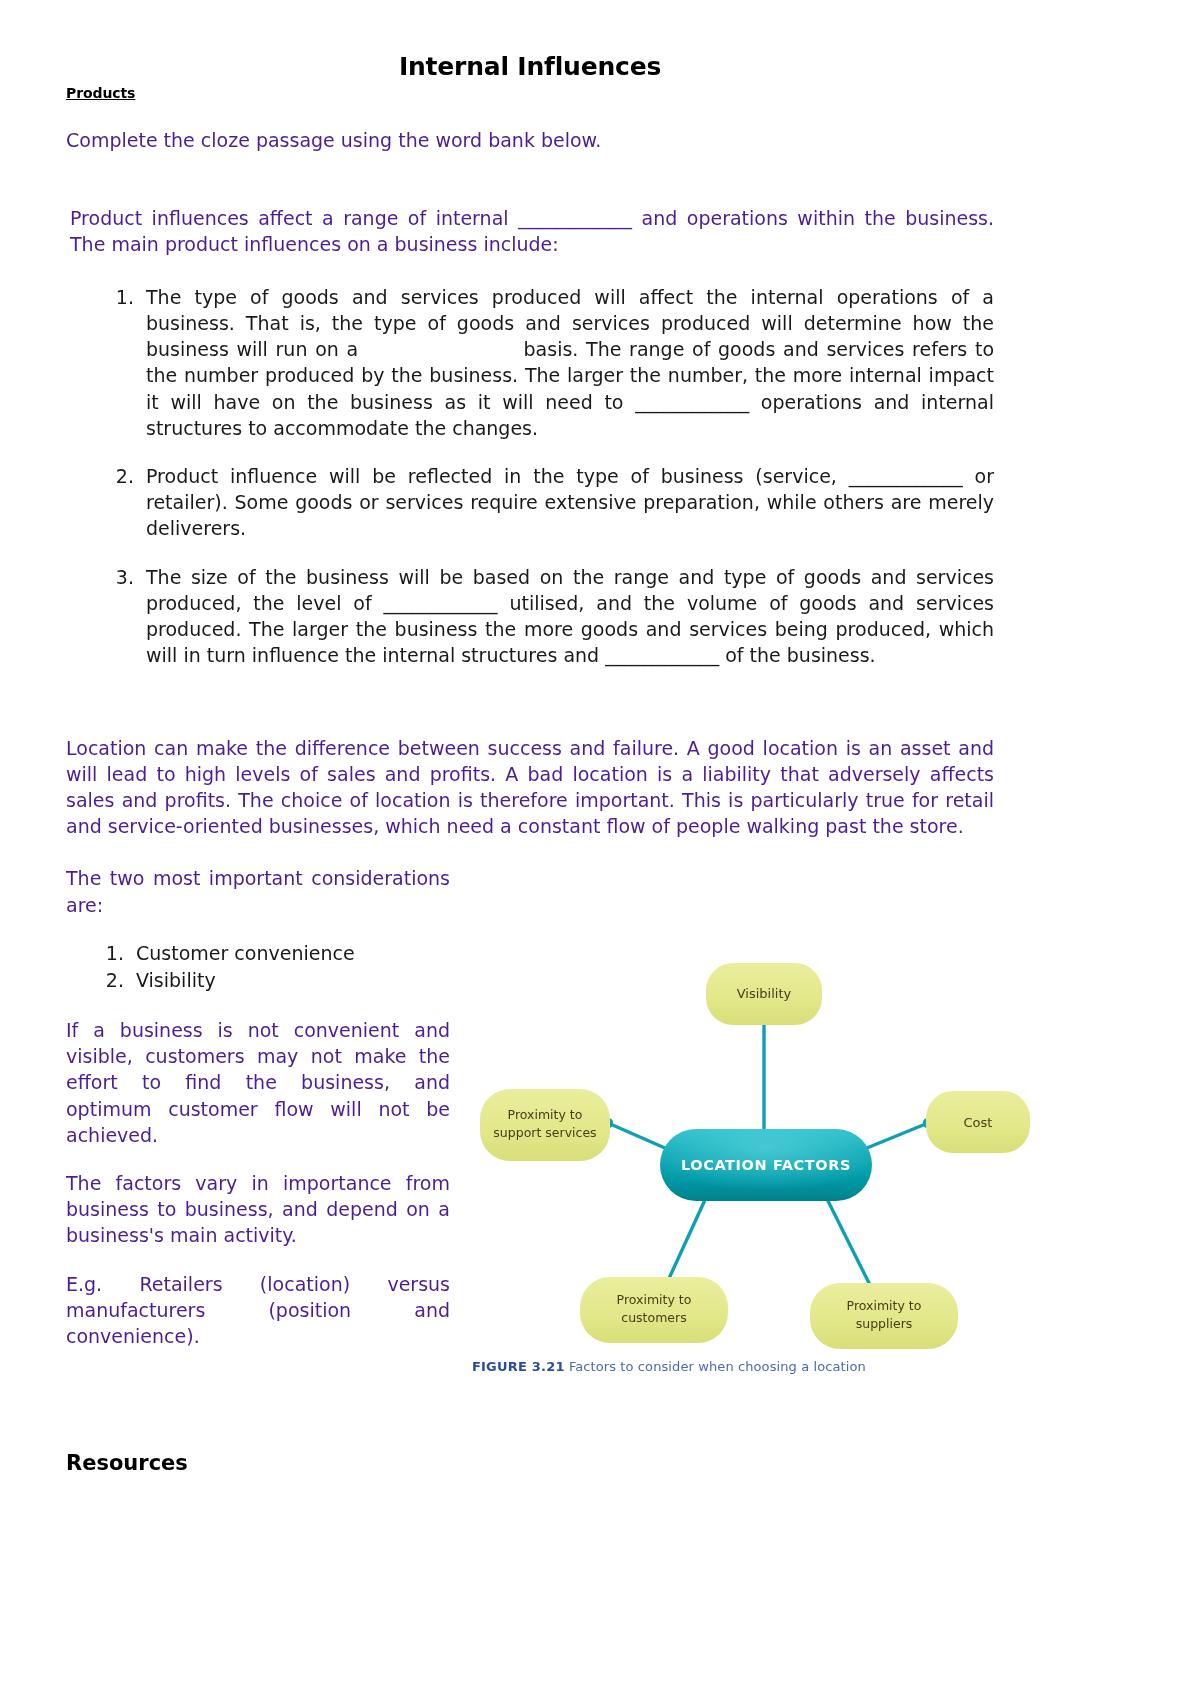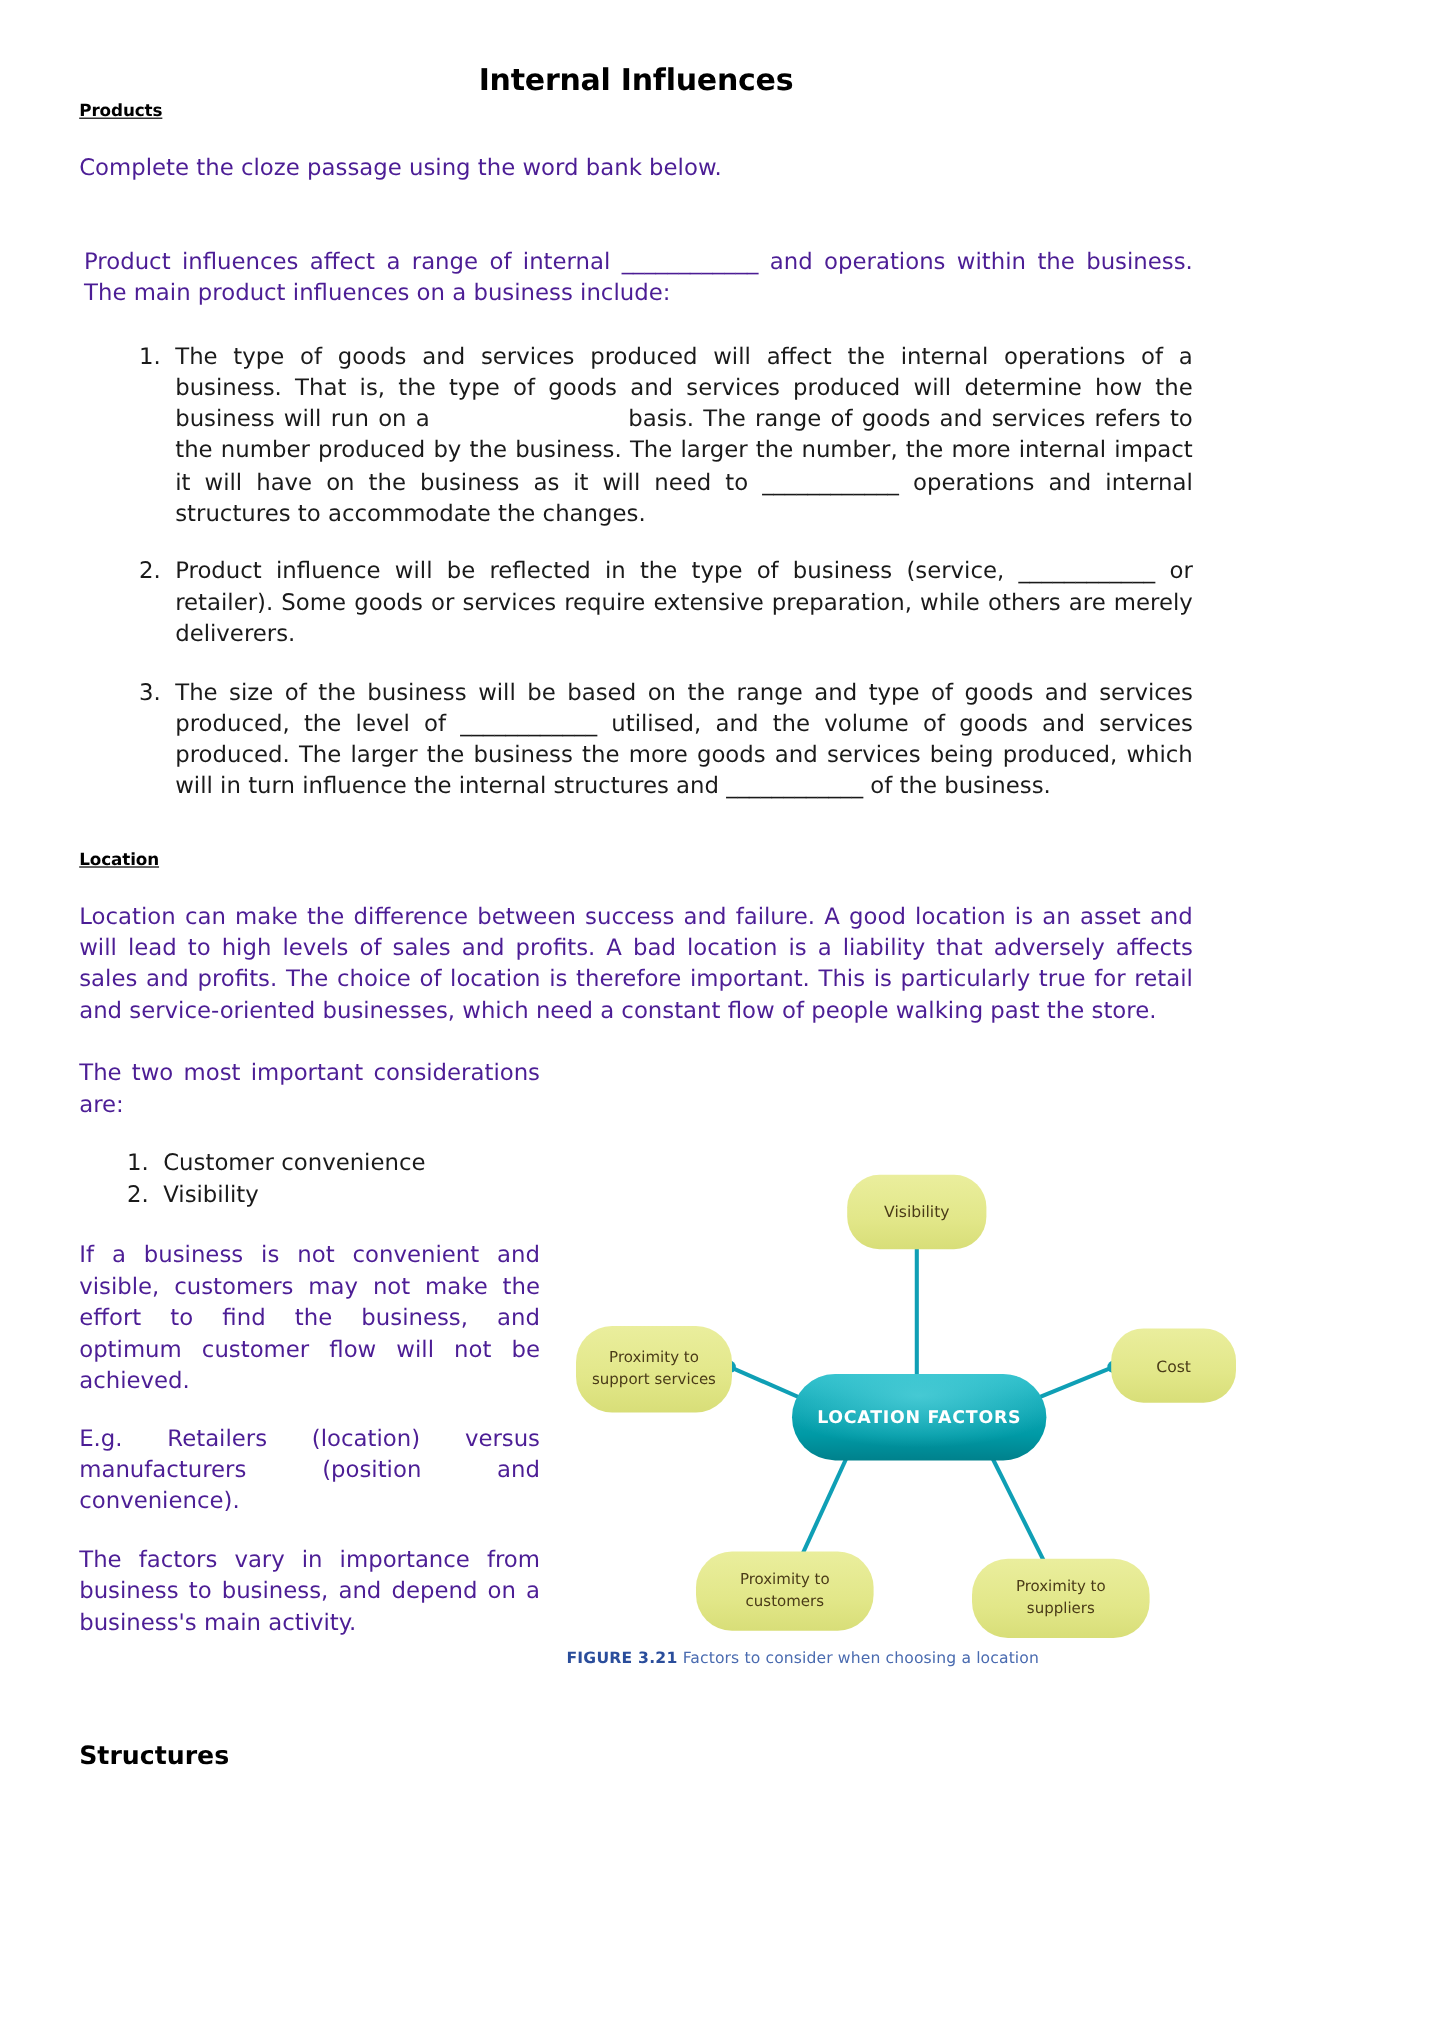--- a/index.html
+++ b/index.html
@@ -164,41 +164,40 @@
     <li>
       <span>Product influence will be reflected in the type of business (service, </span><span class="blank">____________</span><span> or retailer). Some goods or services require extensive preparation, while others are merely deliverers.</span>
     </li>
     <li>
       <span>The size of the business will be based on the range and type of goods and services produced, the level of </span><span class="blank">____________</span><span> utilised, and the volume of goods and services produced. The larger the business the more goods and services being produced, which will in turn influence the internal structures and </span><span class="blank">____________</span><span> of the business.</span>
     </li>
   </ol>
 
   <div class="spacer-lg"></div>
 
-  <h2 class="section-heading">Location</h2>
 
   <div class="spacer-md"></div>
 
   <p class="body-text justified">Location can make the difference between success and failure. A good location is an asset and will lead to high levels of sales and profits. A bad location is a liability that adversely affects sales and profits. The choice of location is therefore important. This is particularly true for retail and service-oriented businesses, which need a constant flow of people walking past the store.</p>
 
   <div class="spacer-md"></div>
 
   <div class="two-col">
 
     <div class="col-left">
       <p class="body-text justified">The two most important considerations are:</p>
 
       <ol class="simple-list" style="margin-bottom:22px;">
         <li>Customer convenience</li>
         <li>Visibility</li>
       </ol>
 
       <p class="body-text justified">If a business is not convenient and visible, customers may not make the effort to find the business, and optimum customer flow will not be achieved.</p>
+      <p class="body-text justified">The factors vary in importance from business to business, and depend on a business's main activity.</p>
       <p class="body-text justified">E.g. Retailers (location) versus manufacturers (position and convenience).</p>
-      <p class="body-text justified">The factors vary in importance from business to business, and depend on a business's main activity.</p>
     </div>
 
     <div class="col-right">
       <div class="figure-wrap">
         <svg class="figure-svg" width="600" height="420" viewBox="0 0 600 420" xmlns="http://www.w3.org/2000/svg">
           <defs>
             <linearGradient id="centerGrad" x1="0" y1="0" x2="0" y2="1">
               <stop offset="0%" stop-color="#2fc0cc"></stop>
               <stop offset="30%" stop-color="#13abb8"></stop>
               <stop offset="70%" stop-color="#009aa6"></stop>
@@ -270,13 +269,13 @@
           <span class="fig-num">FIGURE 3.21</span>
           <span class="fig-text">Factors to consider when choosing a location</span>
         </div>
       </div>
     </div>
 
   </div>
 
 </div>
 
-<h2 class="footer-heading">Structures</h2>
+<h2 class="footer-heading">Resources</h2>
 
 </body></html>

